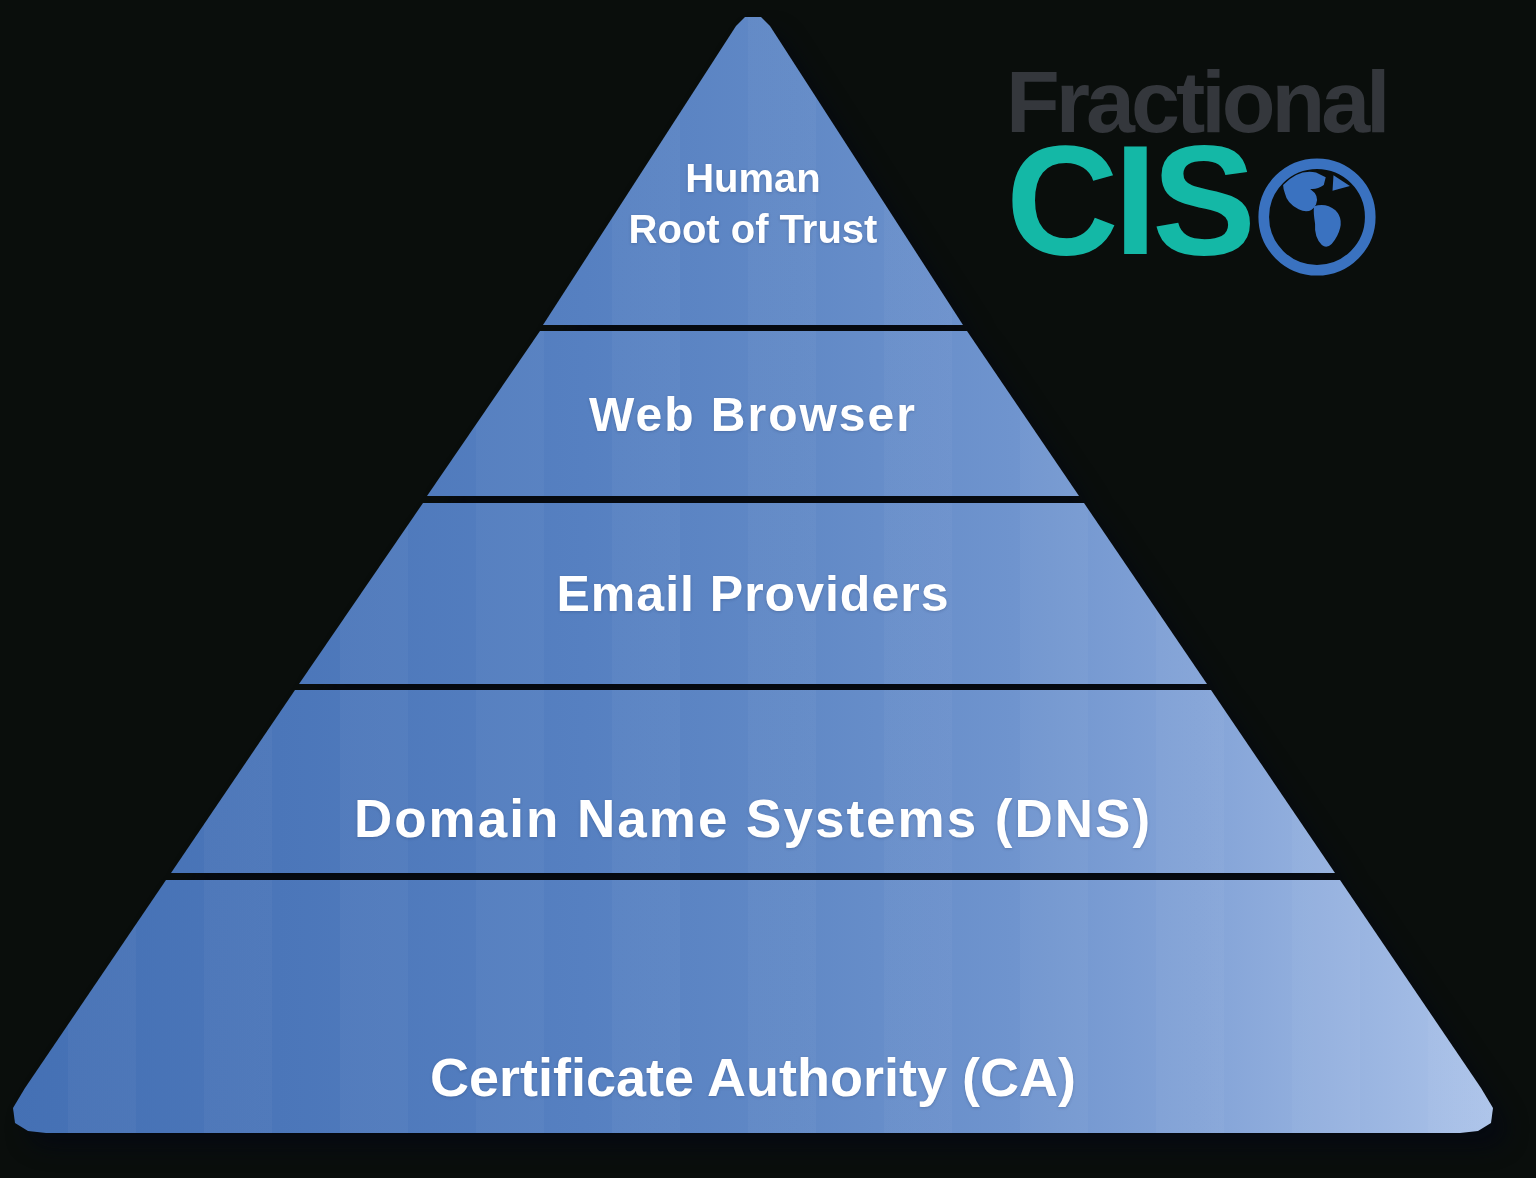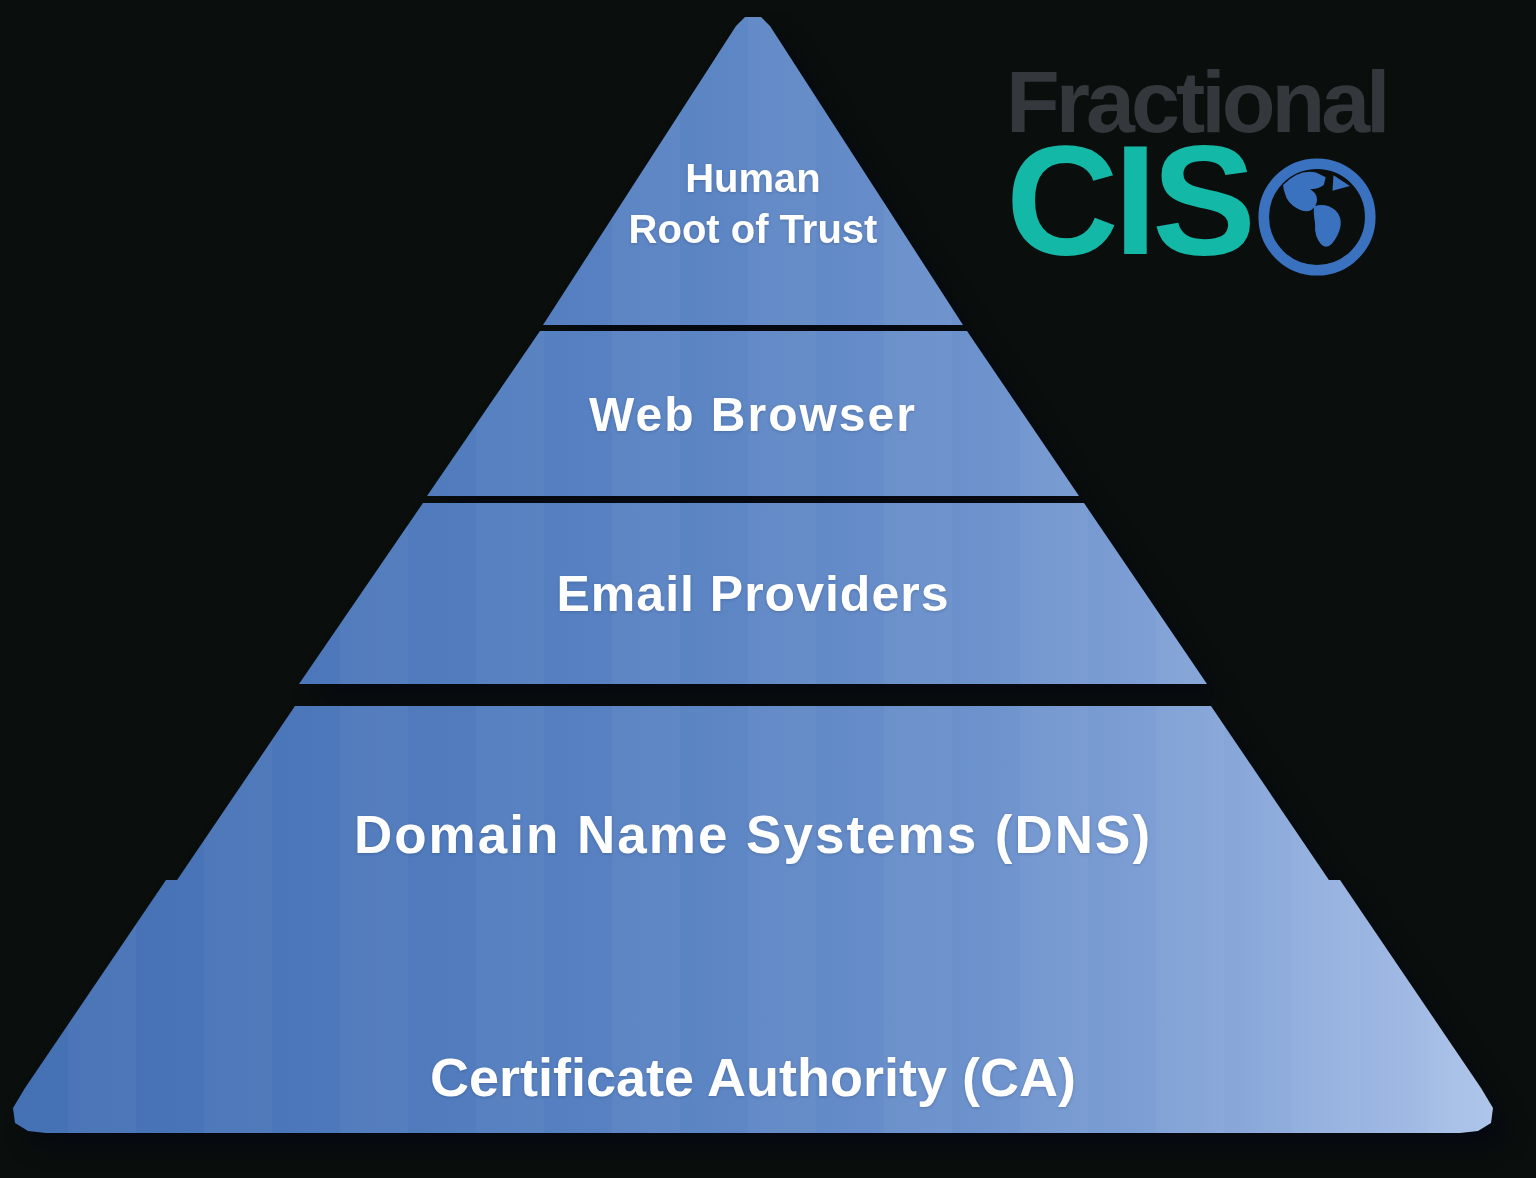--- a/index.html
+++ b/index.html
@@ -44,21 +44,20 @@
     top: 331px; height: 165px;
     clip-path: polygon(540px 0px, 967px 0px, 1079px 165px, 427px 165px);
   }
   .lvl3 {
     top: 503px; height: 181px;
     clip-path: polygon(423px 0px, 1084px 0px, 1207px 181px, 299px 181px);
   }
   .lvl4 {
     top: 690px; height: 183px;
     clip-path: polygon(295px 0px, 1211px 0px, 1335px 183px, 171px 183px);
-    margin-top: 16px;
   }
   .lvl5 {
     top: 880px; height: 253px;
     clip-path: polygon(166px 0px, 1340px 0px, 1481px 208px, 1493px 228px,
                        1491px 243px, 1478px 251px, 1460px 253px,
                        46px 253px, 28px 251px, 15px 243px, 13px 228px, 25px 208px);
   }
 
   .label {
     position: absolute;

